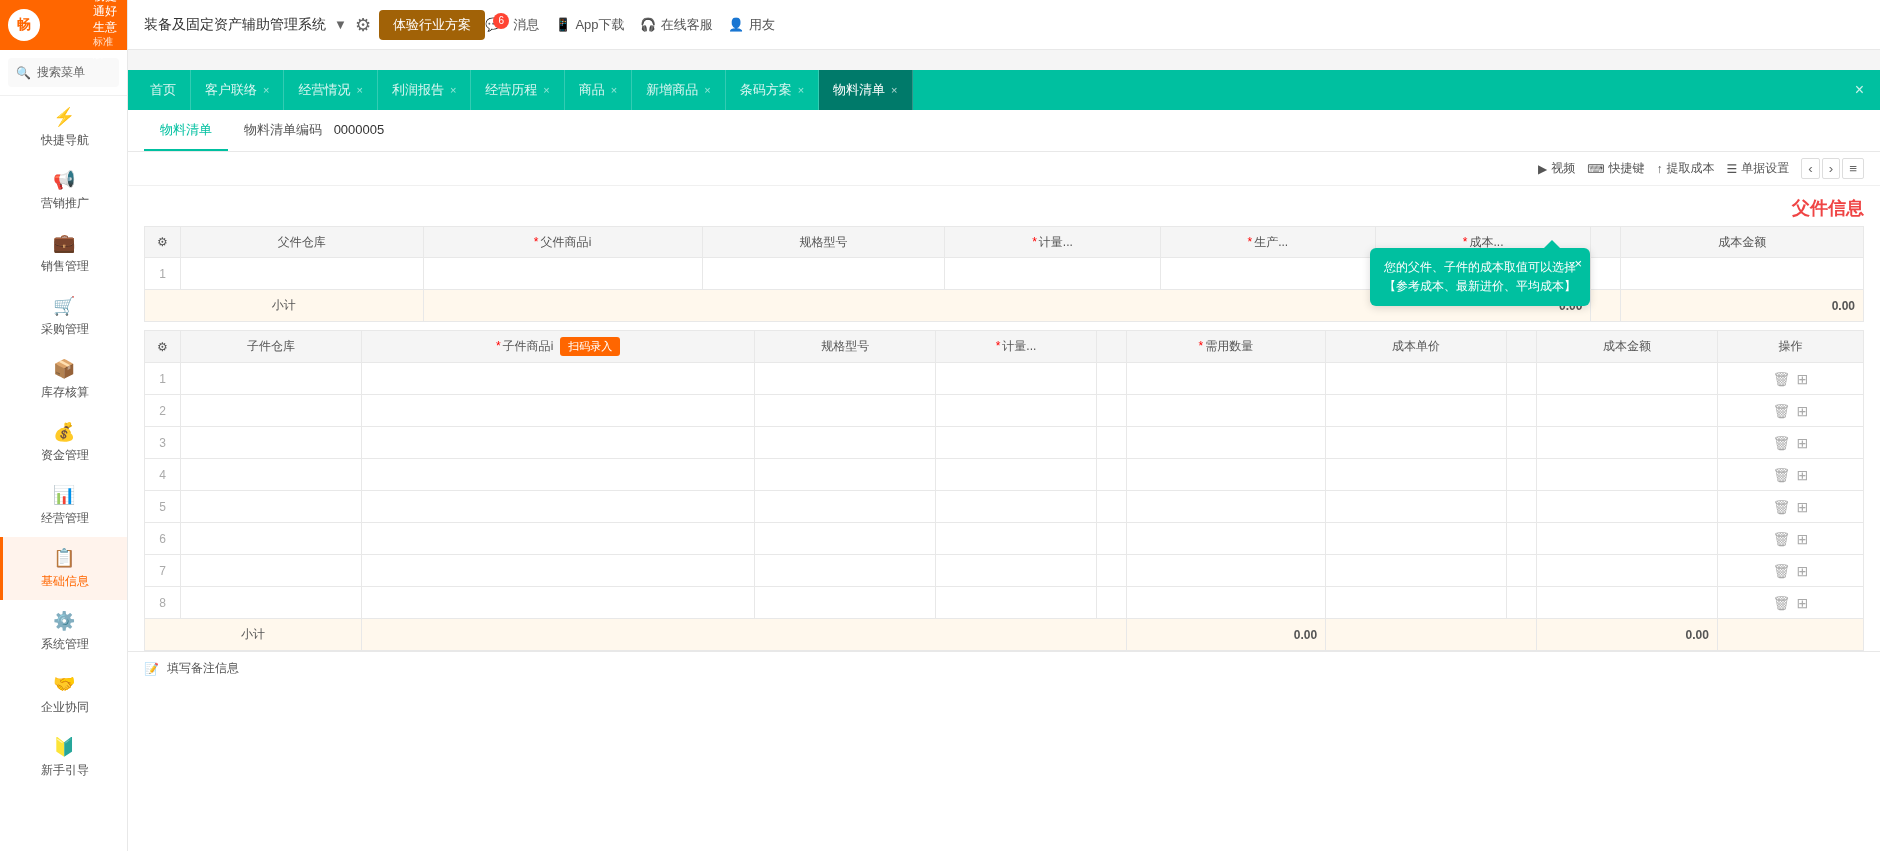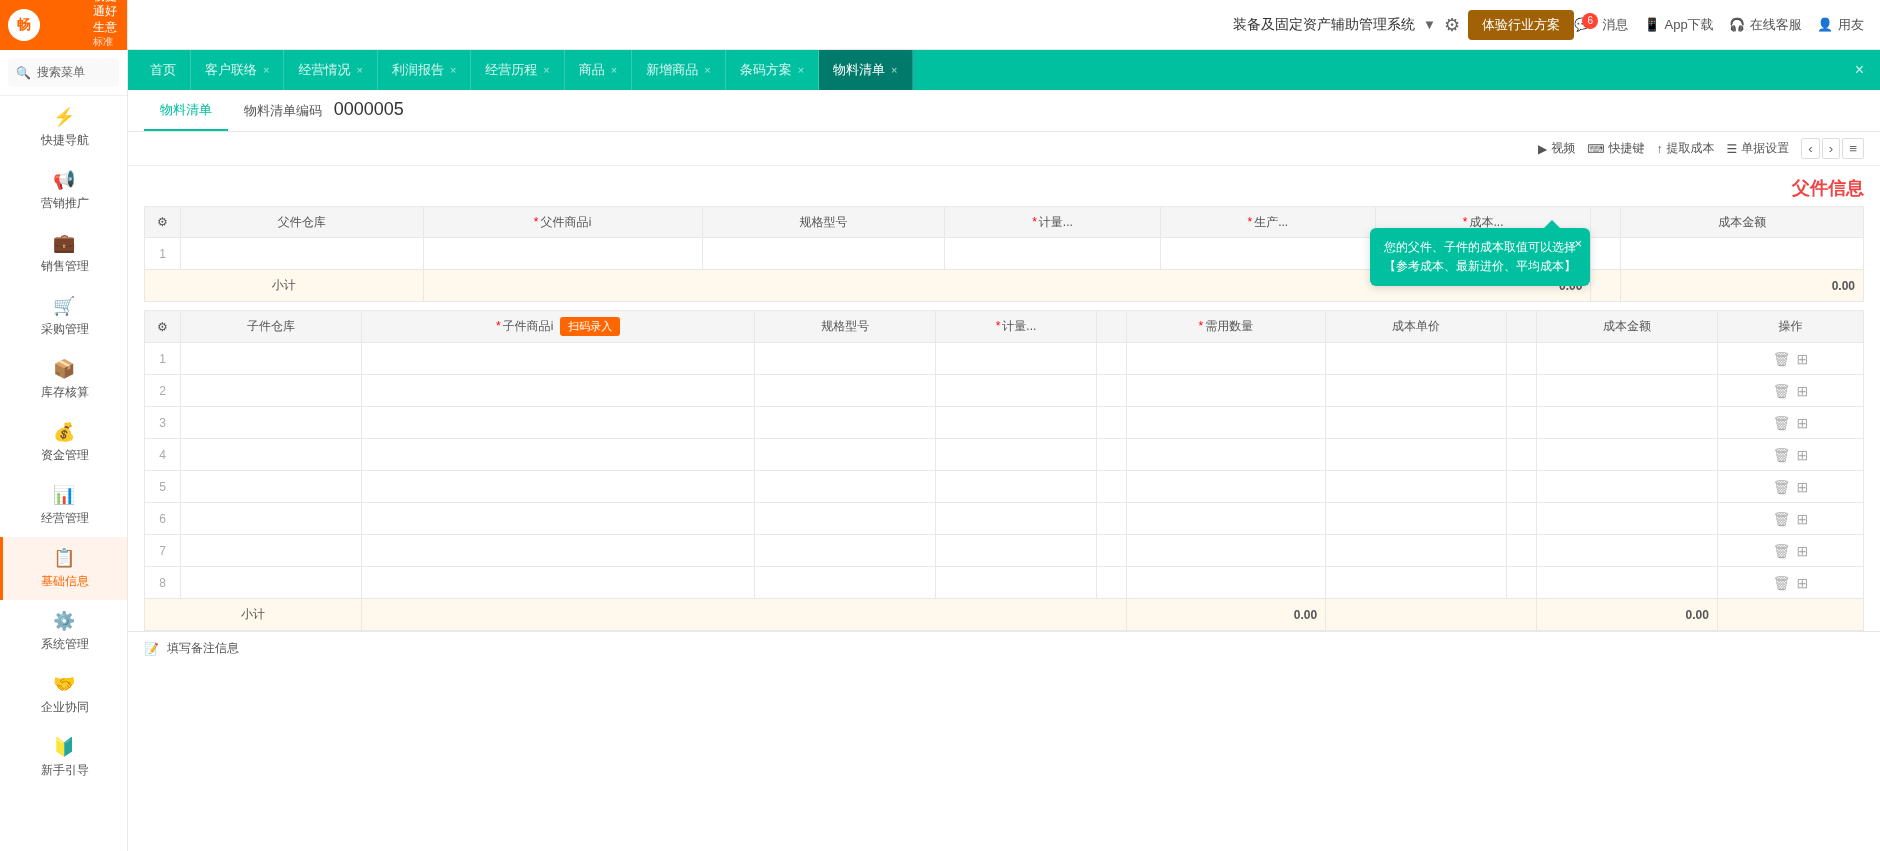--- a/index.html
+++ b/index.html
@@ -71,21 +71,21 @@
 
     
     .main { flex: 1; display: flex; flex-direction: column; overflow: hidden; }
 
     
     .topbar {
       background: #fff;
       height: 50px;
       display: flex;
       align-items: center;
-      justify-content: flex-end;
+      justify-content: flex-start;
       padding: 0 16px;
       border-bottom: 1px solid #e8e8e8;
     }
     .topbar-left { display: flex; align-items: center; gap: 8px; }
     .topbar-title { font-size: 14px; color: #333; }
     .topbar-dropdown { color: #666; cursor: pointer; }
     .topbar-settings { color: #666; cursor: pointer; font-size: 18px; }
     .topbar-btn {
       background: #a16207;
       color: #fff;
@@ -112,20 +112,21 @@
     }
 
     
     .nav-tabs {
       background: #00c0a0;
       display: flex;
       align-items: center;
       height: 40px;
       padding: 16px 8px;
       overflow-x: auto;
+      margin-top: 20px;
     }
     .nav-tab {
       color: rgba(255,255,255,0.85);
       padding: 0 14px;
       height: 40px;
       display: flex;
       align-items: center;
       gap: 6px;
       cursor: pointer;
       white-space: nowrap;
@@ -155,21 +156,21 @@
       gap: 0;
     }
     .sub-tab {
       padding: 10px 16px;
       cursor: pointer;
       color: #555;
       font-size: 13px;
       border-bottom: 2px solid transparent;
     }
     .sub-tab.active { color: #00c0a0; border-bottom-color: #00c0a0; }
-    .sub-tab-code { color: #333; font-size: 18px; margin-left: 8px; }
+    .sub-tab-code { color: #333; font-size: 13px; margin-left: 8px; }
 
     
     .toolbar {
       display: flex;
       align-items: center;
       justify-content: flex-end;
       padding: 6px 16px;
       gap: 12px;
       border-bottom: 1px solid #f0f0f0;
       font-size: 12px;

